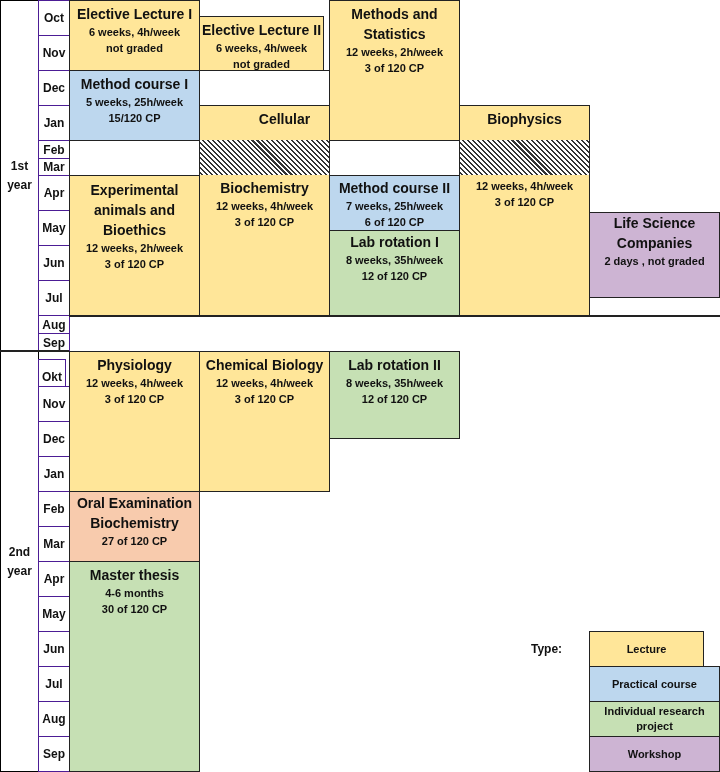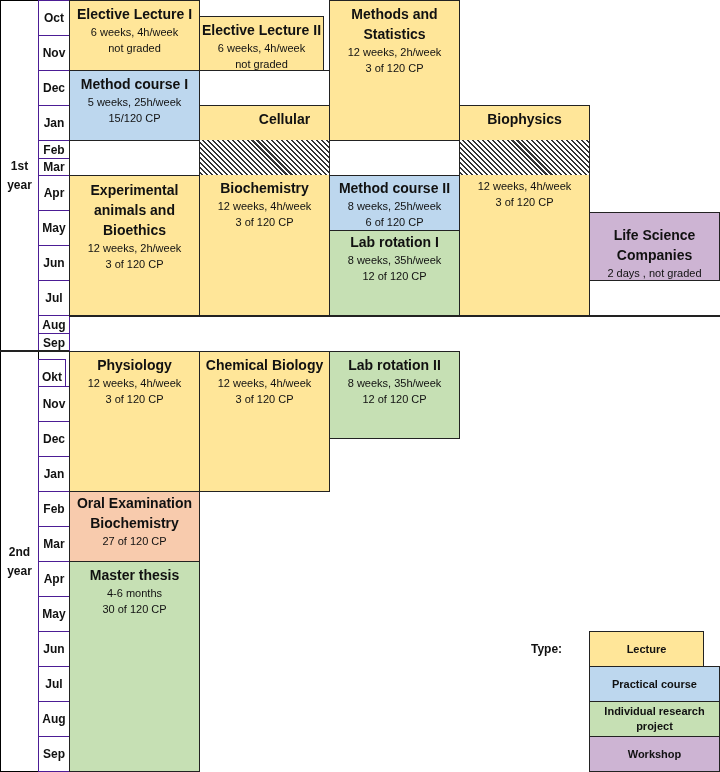--- a/index.html
+++ b/index.html
@@ -5,21 +5,21 @@
   html, body { margin:0; padding:0; background:#fff; }
   body { width:720px; height:772px; position:relative; overflow:hidden;
          font-family:"Liberation Sans", "DejaVu Sans", sans-serif; color:#111; }
   .abs { position:absolute; box-sizing:border-box; }
   .yearcell { border:1px solid #000; display:flex; align-items:center; justify-content:center;
               text-align:center; font-weight:bold; font-size:12px; line-height:19px; background:#fff; }
   .month { border:1px solid #4c1d95; display:flex; align-items:center; justify-content:center;
            font-weight:bold; font-size:12px; background:#fff; }
   .block { border:1.5px solid #222; text-align:center; padding-top:3px; }
   .block .t { font-weight:bold; font-size:14px; line-height:20px; }
-  .block .s { font-weight:normal; font-size:11px; line-height:16px; }
+  .block .s { font-weight:bold; font-size:11px; line-height:16px; }
   .lecture { background:#FFE699; }
   .practical { background:#BDD7EE; }
   .research { background:#C6E0B4; }
   .workshop { background:#CDB4D3; }
   .exam { background:#F8CBAD; }
   .hatch { border-left:1.5px solid #222; border-right:1.5px solid #222;
            background: repeating-linear-gradient(45deg, #fff 0px, #fff 2px, #333 2px, #333 3.5px); }
   .empty { border:1.5px solid #222; background:#fff; }
   .legend-item { border:1px solid #222; display:flex; align-items:center; justify-content:center;
                  text-align:center; font-weight:bold; font-size:11px; line-height:15px; }
@@ -98,39 +98,39 @@
 
 <div class="abs block lecture" style="left:329px;top:0;width:131px;height:141px;">
   <div class="t">Methods and</div>
   <div class="t">Statistics</div>
   <div class="s">12 weeks, 2h/week</div>
   <div class="s">3 of 120 CP</div>
 </div>
 <div class="abs empty" style="left:329px;top:140px;width:131px;height:36px;"></div>
 <div class="abs block practical" style="left:329px;top:175px;width:131px;height:56px;padding-top:2px;">
   <div class="t">Method course II</div>
-  <div class="s">8 weeks, 25h/week</div>
+  <div class="s">7 weeks, 25h/week</div>
   <div class="s">6 of 120 CP</div>
 </div>
 <div class="abs block research" style="left:329px;top:230px;width:131px;height:86px;padding-top:1px;">
   <div class="t">Lab rotation I</div>
   <div class="s">8 weeks, 35h/week</div>
   <div class="s">12 of 120 CP</div>
 </div>
 
 <div class="abs block lecture" style="left:459px;top:105px;width:131px;height:36px;border-bottom:none;">
   <div class="t">Biophysics</div>
 </div>
 <div class="abs hatch" style="left:459px;top:140px;width:131px;height:36px;"></div>
 <div class="abs block lecture" style="left:459px;top:175px;width:131px;height:141px;border-top:none;">
   <div class="s">12 weeks, 4h/week</div>
   <div class="s">3 of 120 CP</div>
 </div>
 
-<div class="abs block workshop" style="left:589px;top:212px;width:131px;height:69px;padding-top:12px;">
+<div class="abs block workshop" style="left:589px;top:212px;width:131px;height:86px;padding-top:0;">
   <div class="t">Life Science</div>
   <div class="t">Companies</div>
   <div class="s">2 days , not graded</div>
 </div>
 
 <div class="abs" style="left:69px;top:315px;width:651px;height:1.5px;background:#222;"></div>
 <div class="abs" style="left:0;top:350px;width:69px;height:2px;background:#222;"></div>
 
 <div class="abs block lecture" style="left:69px;top:351px;width:131px;height:141px;">
   <div class="t">Physiology</div>

